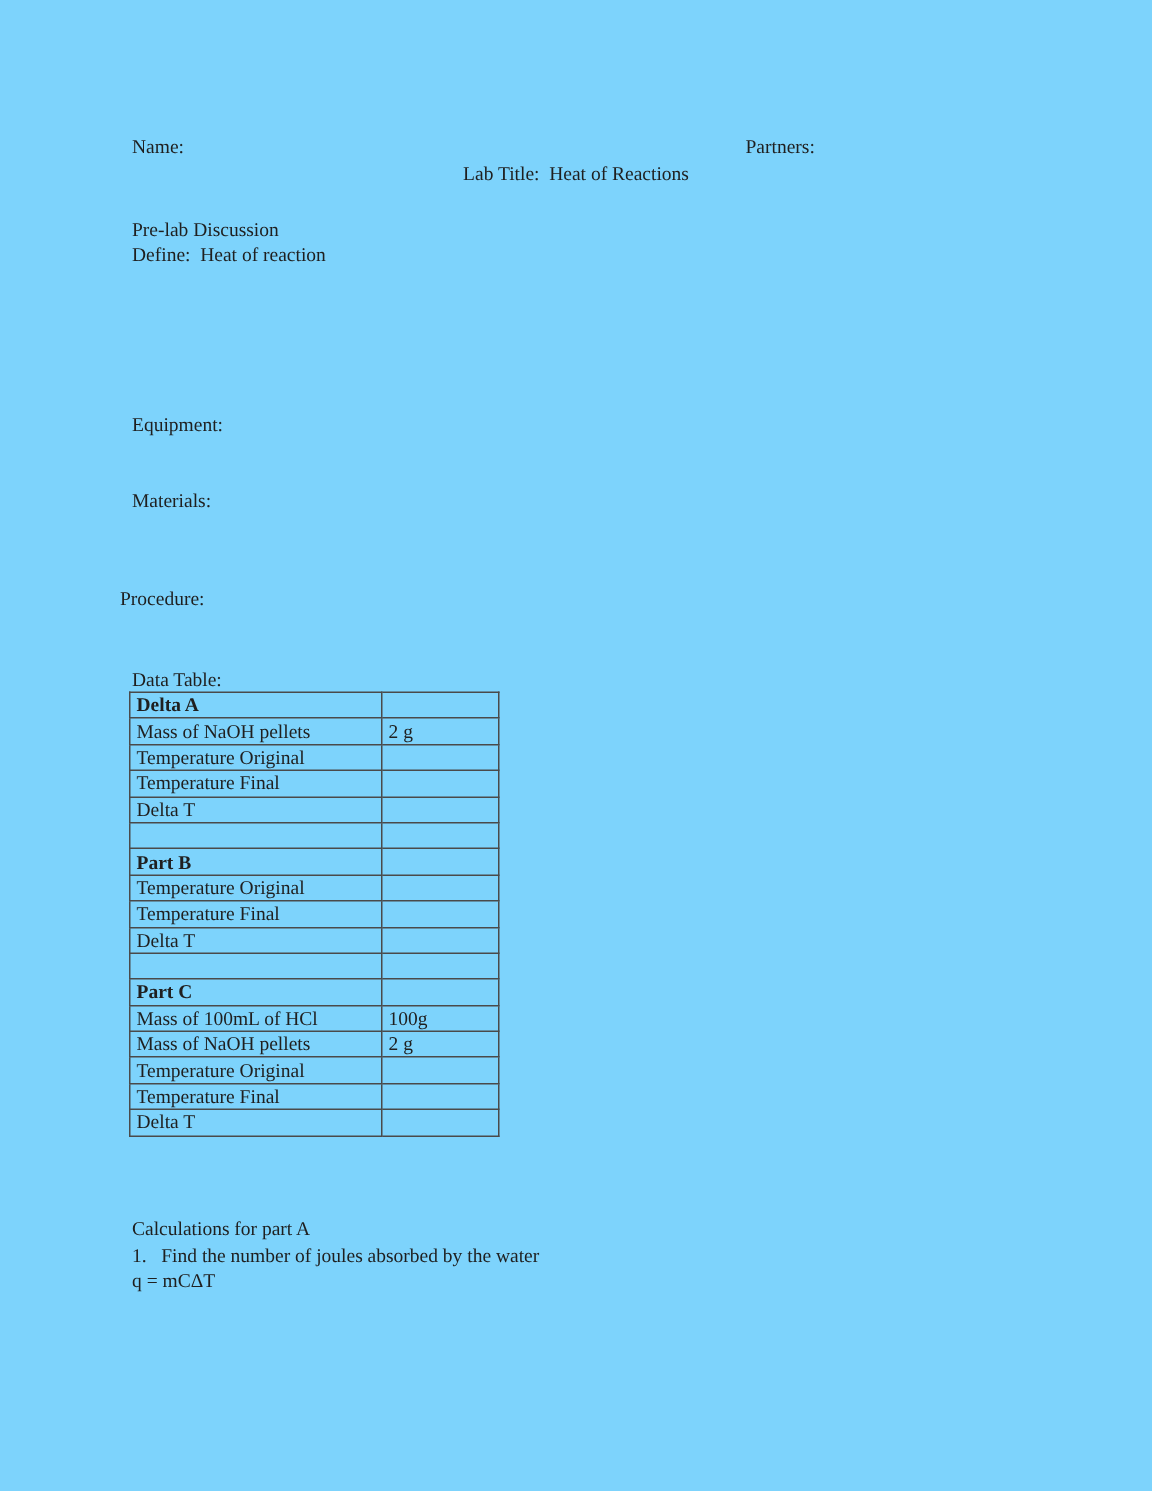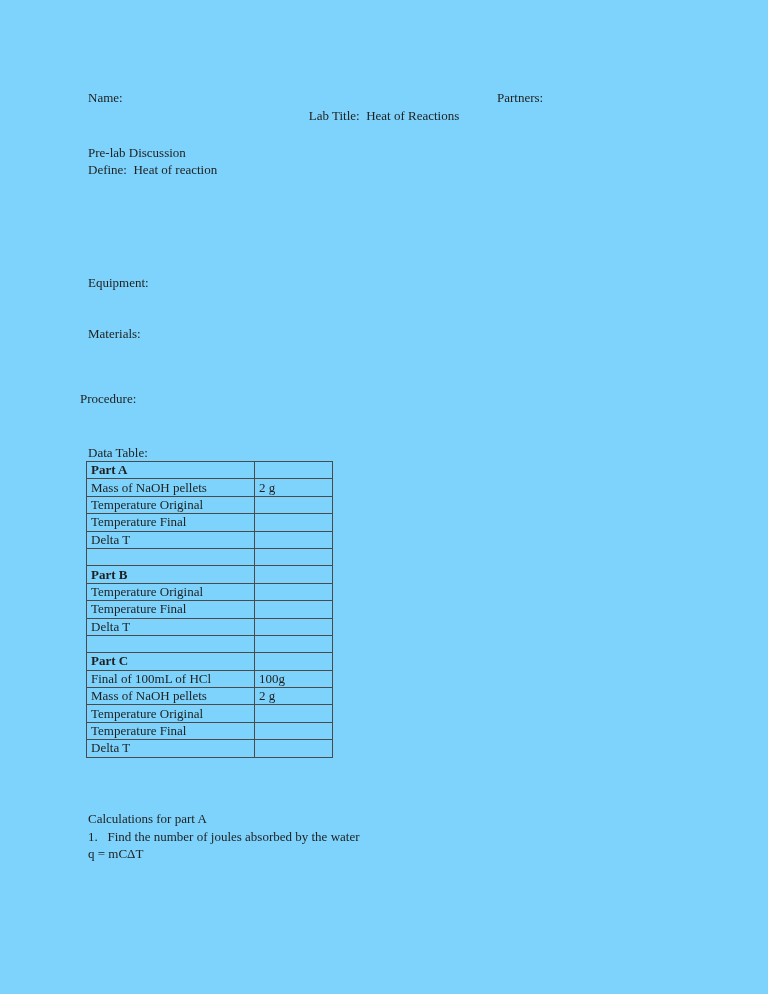--- a/index.html
+++ b/index.html
@@ -69,21 +69,21 @@
 
   <div class="abs" style="left:88px; top:444px;text-align:right;">Data Table:</div>
 
   <table class="data-table">
     <colgroup>
         <col class="c1">
         <col class="c2">
       </colgroup>
     <tbody id="data-table-body">
         <tr class="row-header">
-          <td>Part A</td>
+          <td>Delta A</td>
           <td></td>
         </tr>
         <tr>
           <td>Mass of NaOH pellets</td>
           <td>2 g</td>
         </tr>
         <tr>
           <td>Temperature Original</td>
           <td></td>
         </tr>
@@ -117,21 +117,21 @@
         </tr>
         <tr>
           <td></td>
           <td></td>
         </tr>
         <tr class="row-header">
           <td>Part C</td>
           <td></td>
         </tr>
         <tr>
-          <td>Final of 100mL of HCl</td>
+          <td>Mass of 100mL of HCl</td>
           <td>100g</td>
         </tr>
         <tr>
           <td>Mass of NaOH pellets</td>
           <td>2 g</td>
         </tr>
         <tr>
           <td>Temperature Original</td>
           <td></td>
         </tr>

